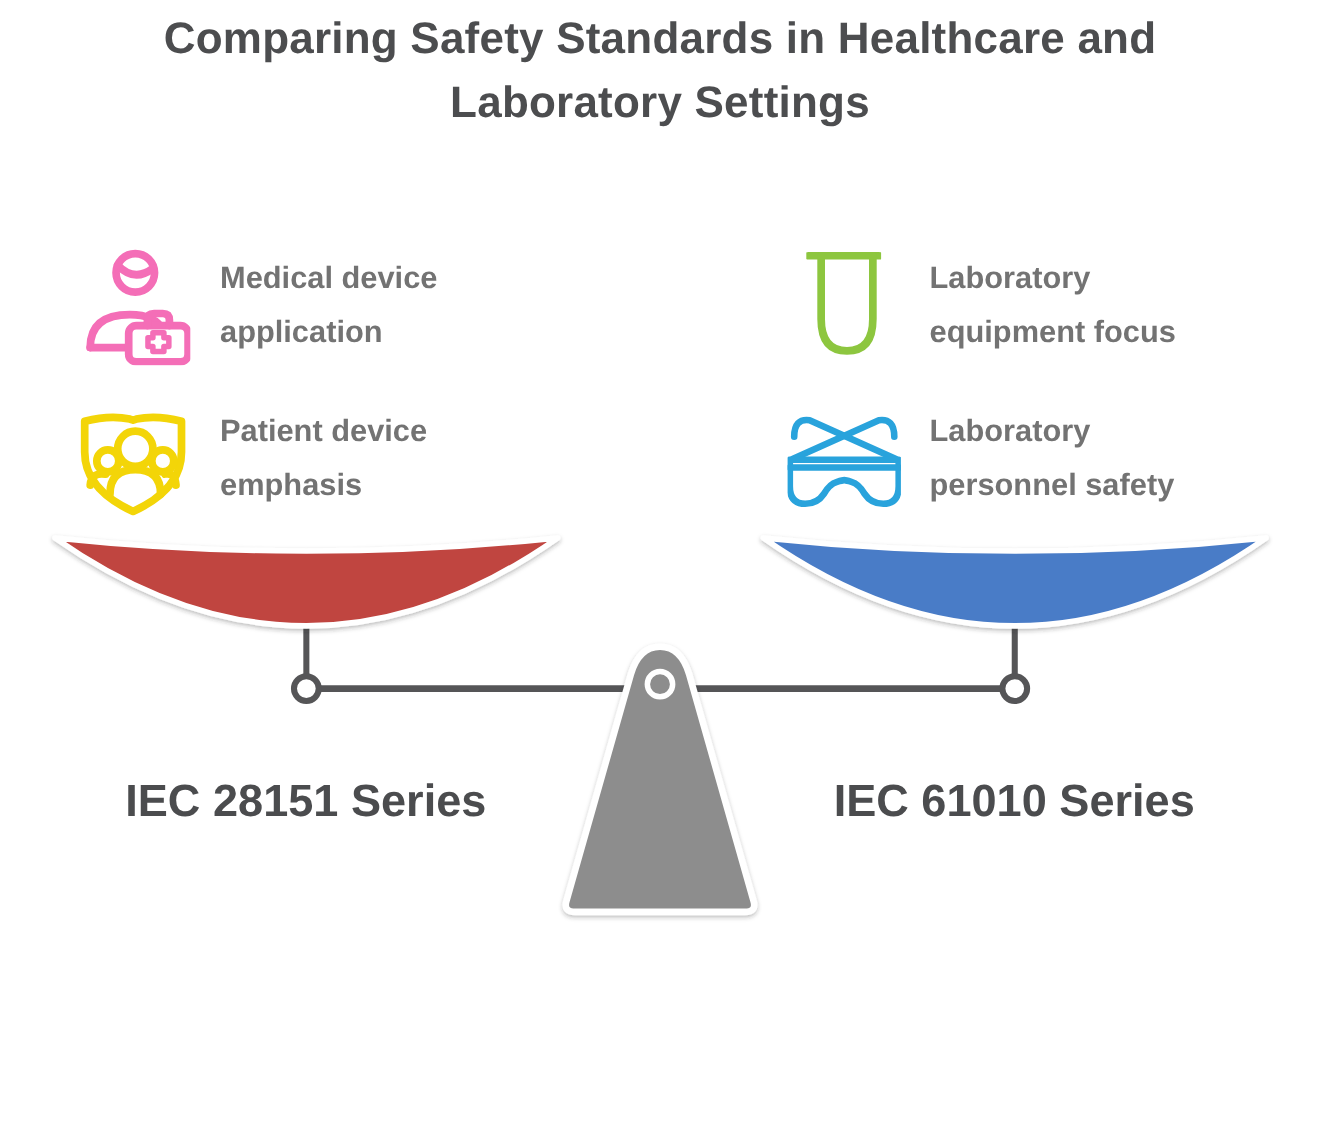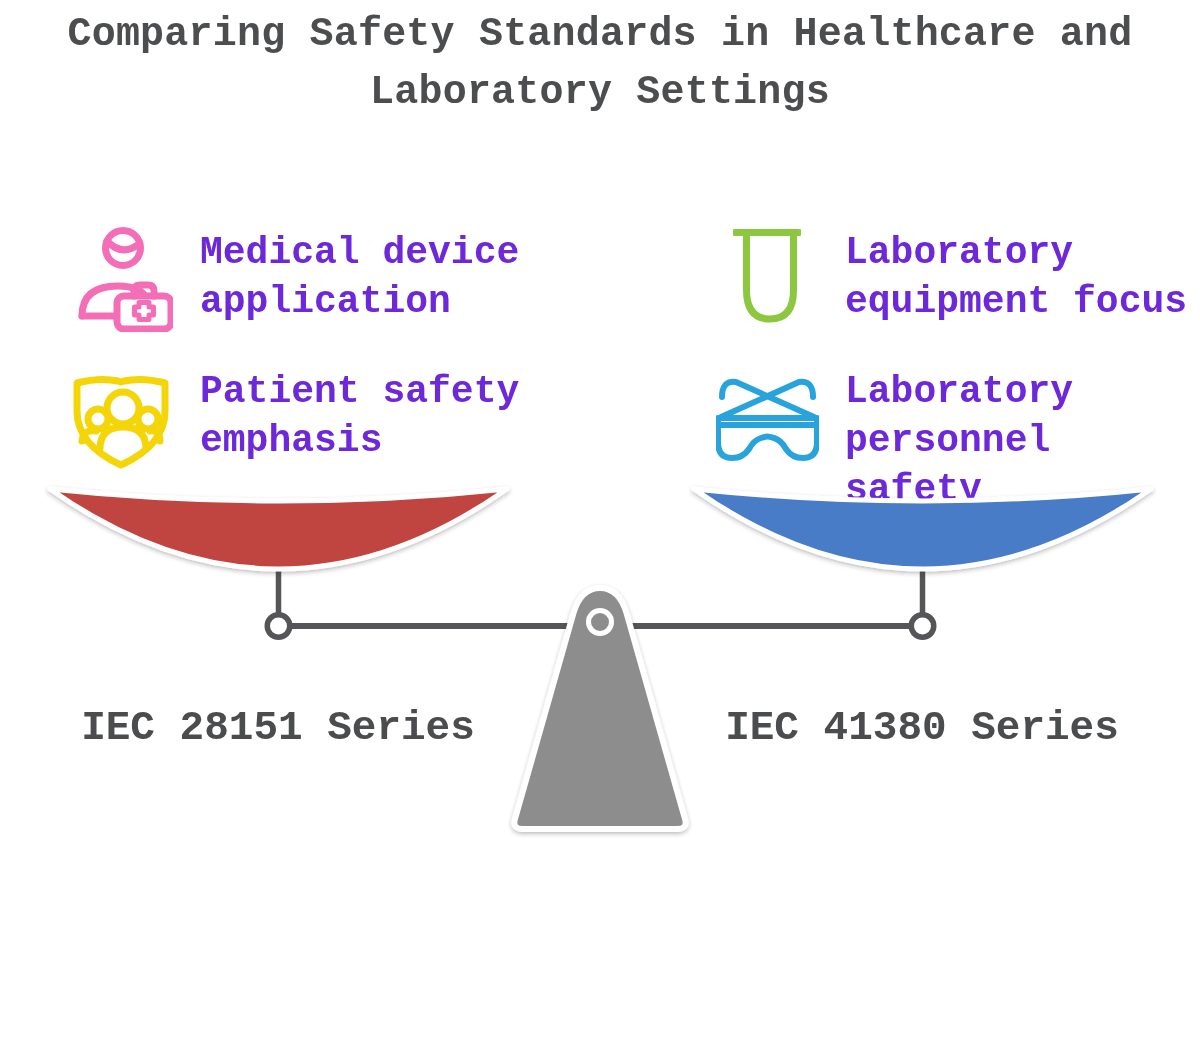--- a/index.html
+++ b/index.html
@@ -1,26 +1,26 @@
 <!DOCTYPE html>
 <html><head>
 <meta charset="utf-8">
 <style>
   html,body{margin:0;padding:0;background:#fff;}
   .canvas{
     position:relative;width:1200px;height:1043px;background:#ffffff;
-    overflow:hidden;font-family:Liberation Mono, monospace;
+    overflow:hidden;font-family:Liberation Sans, sans-serif;
   }
   .title{
     position:absolute;top:6px;left:0;width:1200px;text-align:center;
     font-size:40px;font-weight:600;color:#4C4D4F;line-height:58px;
     white-space:pre-line;letter-spacing:0.2px;
   }
   .feature-label{
-    position:absolute;font-size:38px;font-weight:700;color:#6d28d9;
+    position:absolute;font-size:28px;font-weight:700;color:#737373;
     line-height:49px;white-space:pre-line;
   }
   .icon{position:absolute;}
   .iec-label{
     position:absolute;width:420px;text-align:center;font-size:41px;
     font-weight:700;color:#4B4C4E;white-space:nowrap;top:705px;
   }
   .iec-left{left:68px;}
   .iec-right{left:712px;}
   .scale-svg{position:absolute;left:0;top:0;width:1200px;height:1043px;}
@@ -55,21 +55,21 @@
         <path d="M 7 14 Q 30 8 48 12 L 51 13 L 54 12 Q 72 8 95 14 L 95 42 Q 95 76 51 96 Q 7 76 7 42 Z"></path>
         <circle cx="53" cy="39" r="16"></circle>
         <circle cx="28" cy="50" r="10"></circle>
         <circle cx="78" cy="50" r="10"></circle>
         <path d="M 30 80 Q 30 58 53 58 Q 76 58 76 80"></path>
         <path d="M 12 72 Q 13 60 26 62"></path>
         <path d="M 90 72 Q 89 60 80 62"></path>
       </g>
     </svg>
   </div>
-  <div class="feature-label" style="left:200px;top:367px;">Patient safety
+  <div class="feature-label" style="left:200px;top:367px;">Patient device
 emphasis</div>
 
   <div class="icon" style="left:733px;top:228px;">
     <svg width="68" height="95" viewBox="0 0 68 95">
       <g fill="none" stroke-width="7" stroke-linecap="round" stroke-linejoin="round" stroke="#8DC63F">
         <path d="M 2 4.5 H 66"></path>
         <path d="M 13.5 4.5 V 62 Q 13.5 91 37 91 Q 60.5 91 60.5 62 V 4.5"></path>
       </g>
     </svg>
   </div>
@@ -108,15 +108,15 @@
 
     <path d="M 694 489 Q 922.5 513 1151 489 Q 922.5 649 694 489 Z" stroke="#ffffff" stroke-width="5" stroke-linejoin="round" filter="url(#panShadow)" fill="#4A7CC7"></path>
 
     <g filter="url(#panShadow)">
       <path d="M 523 829 Q 512 829 515 819 L 573.5 613 Q 581 588 600 588 Q 619 588 626.5 613 L 685 819 Q 688 829 677 829 Z" stroke="#ffffff" stroke-width="6" stroke-linejoin="round" fill="#8D8D8D"></path>
       <circle cx="600" cy="622" r="11.5" fill="none" stroke="#ffffff" stroke-width="5"></circle>
     </g>
   </svg>
 
   <div class="iec-label iec-left">IEC 28151 Series</div>
-  <div class="iec-label iec-right">IEC 41380 Series</div>
+  <div class="iec-label iec-right">IEC 61010 Series</div>
 
 </div>
 
 </body></html>

